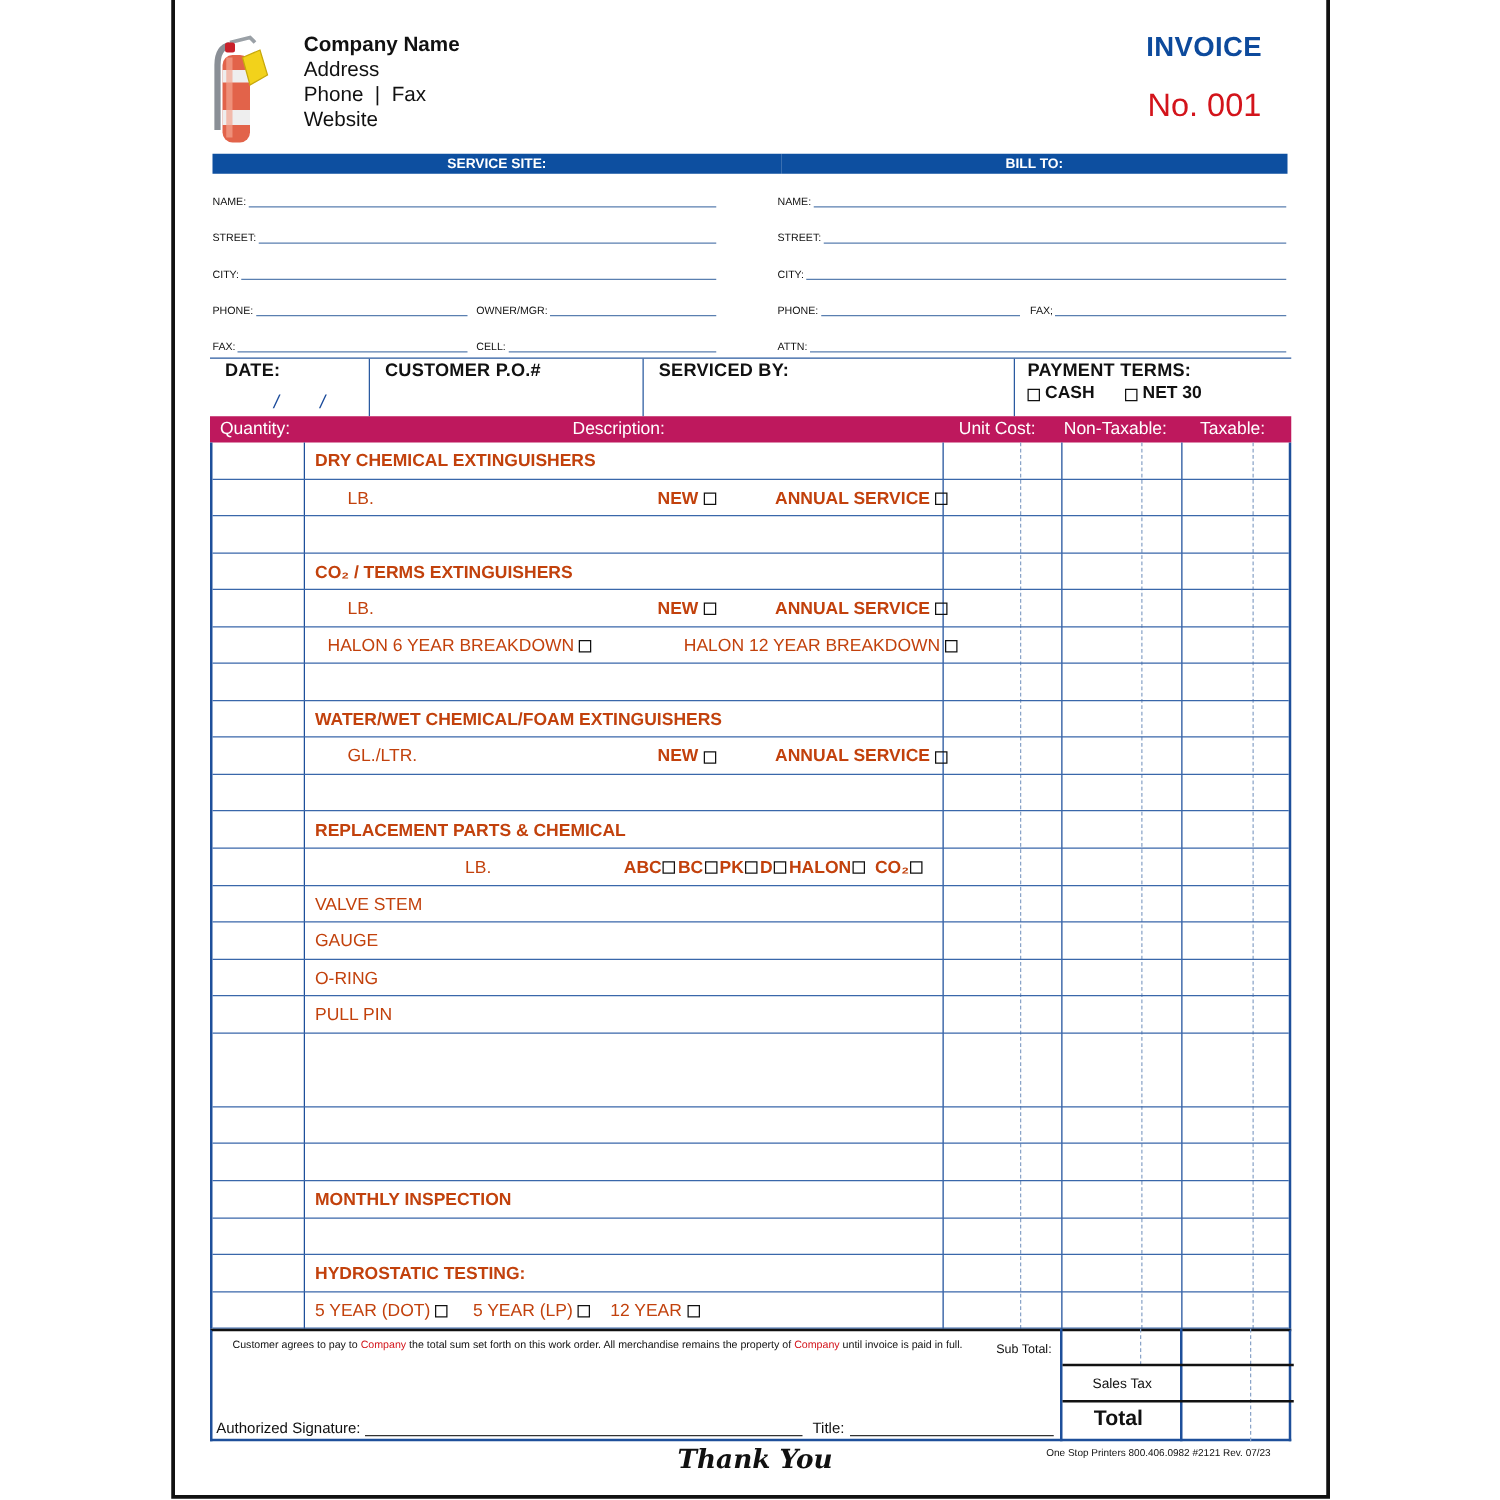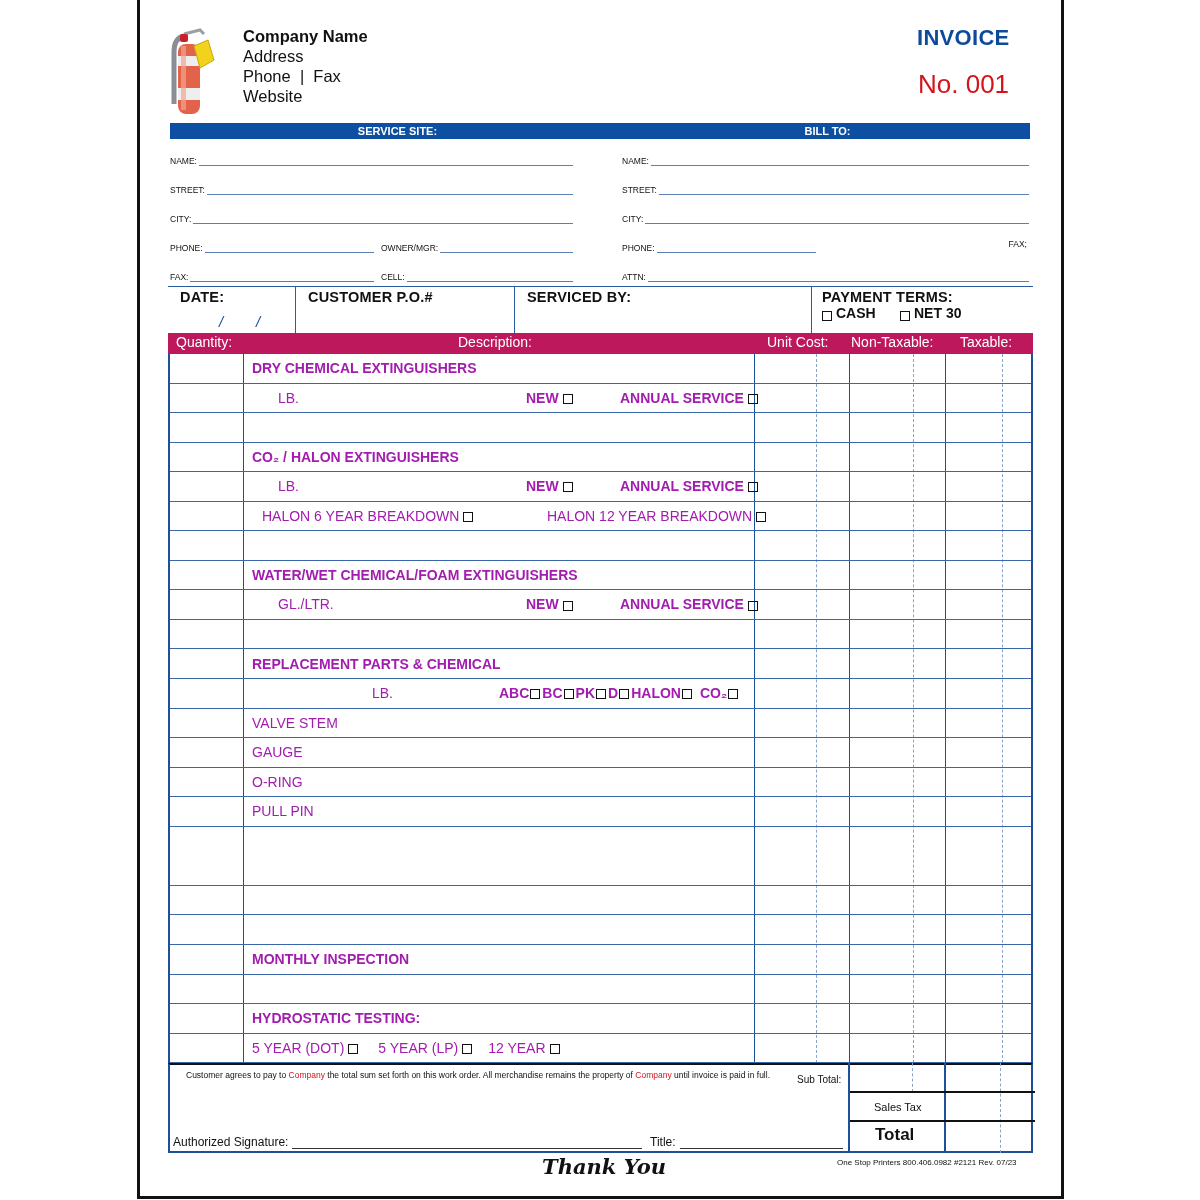--- a/index.html
+++ b/index.html
@@ -31,21 +31,21 @@
   .terms-opt { position: absolute; top: 18px; font-size: 14px; font-weight: bold; display: flex; align-items: flex-end; }
   .cb { display: inline-block; width: 10px; height: 10px; border: 1.5px solid #111; margin: 0 4px; vertical-align: middle; }
 
   
   .thead { position: absolute; left: 168px; top: 333px; width: 865px; height: 21px; background: #be185d; color: #fff; font-size: 14px; }
   .thead span { position: absolute; top: 1px; }
   .grid { position: absolute; left: 168px; top: 354px; width: 865px; height: 709px; border-left: 2px solid #1e4f9a; border-right: 2px solid #1e4f9a; }
   .row { position: absolute; left: 0; width: 861px; height: 29.55px; border-bottom: 1.5px solid #3a67aa; }
   .vline { position: absolute; top: 0; bottom: 0; width: 0; border-left: 1.5px solid #1e4f9a; }
   .dline { position: absolute; top: 0; bottom: 0; width: 0; border-left: 1px dashed #8aa4c8; }
-  .desc { position: absolute; left: 82px; top: 0; height: 29px; width: 500px; font-size: 14px; line-height: 29px; color: #a21caf; white-space: nowrap; }
+  .desc { position: absolute; left: 82px; top: 0; height: 29px; width: 500px; font-size: 14px; line-height: 29px; color: #c2410c; white-space: nowrap; }
   .bold { font-weight: bold; }
 
   
   .foot { position: absolute; left: 168px; top: 1063px; width: 865px; height: 90px; border: 2px solid #1e4f9a; border-top: 2px solid #111; }
   .agree { position: absolute; left: 16px; top: 5px; font-size: 8.5px; color: #111; white-space: nowrap; }
   .agree .red { color: #d3141b; }
   .sig { position: absolute; font-size: 12px; display: flex; align-items: flex-end; white-space: nowrap; }
   .sig .line { border-bottom: 1px solid #333; height: 12px; margin-left: 4px; }
   .tot-box { position: absolute; border-left: 2px solid #1e4f9a; }
   .tot-row { position: absolute; left: 0; border-bottom: 2px solid #111; }
@@ -123,21 +123,21 @@
     <span class="line"></span>
   </div>
 <div class="field" style="left:622px;top:210px;width:407px;">
     <span class="lbl">CITY:</span>
     <span class="line"></span>
   </div>
 <div class="field" style="left:622px;top:239px;width:194px;">
     <span class="lbl">PHONE:</span>
     <span class="line"></span>
   </div>
-<div class="field" style="left:824px;top:239px;width:205px;flex-direction:column;">
+<div class="field" style="left:824px;top:239px;width:205px;">
     <span class="lbl">FAX;</span>
     <span class="line"></span>
   </div>
 <div class="field" style="left:622px;top:268px;width:407px;">
     <span class="lbl">ATTN:</span>
     <span class="line"></span>
   </div>
 
 <div class="info">
   <div class="info-cell" style="left:0;width:128px;">
@@ -187,21 +187,21 @@
       <div class="desc">
         <span style="position: absolute; left: 26px;">LB.</span>
         <span style="position: absolute; font-weight: bold; left: 274px;"><span>NEW</span><span class="cb"></span></span>
         <span style="position: absolute; font-weight: bold; left: 368px;"><span>ANNUAL SERVICE</span><span class="cb"></span></span>
       </div>
     </div>
     <div class="row" style="top: 59.1px;">
       <div class="desc"></div>
     </div>
     <div class="row" style="top: 88.65px;">
-      <div class="desc bold">CO₂ / HALON EXTINGUISHERS</div>
+      <div class="desc bold">CO₂ / TERMS EXTINGUISHERS</div>
     </div>
     <div class="row" style="top: 118.2px;">
       <div class="desc">
         <span style="position: absolute; left: 26px;">LB.</span>
         <span style="position: absolute; font-weight: bold; left: 274px;"><span>NEW</span><span class="cb"></span></span>
         <span style="position: absolute; font-weight: bold; left: 368px;"><span>ANNUAL SERVICE</span><span class="cb"></span></span>
       </div>
     </div>
     <div class="row" style="top: 147.75px;">
       <div class="desc">

